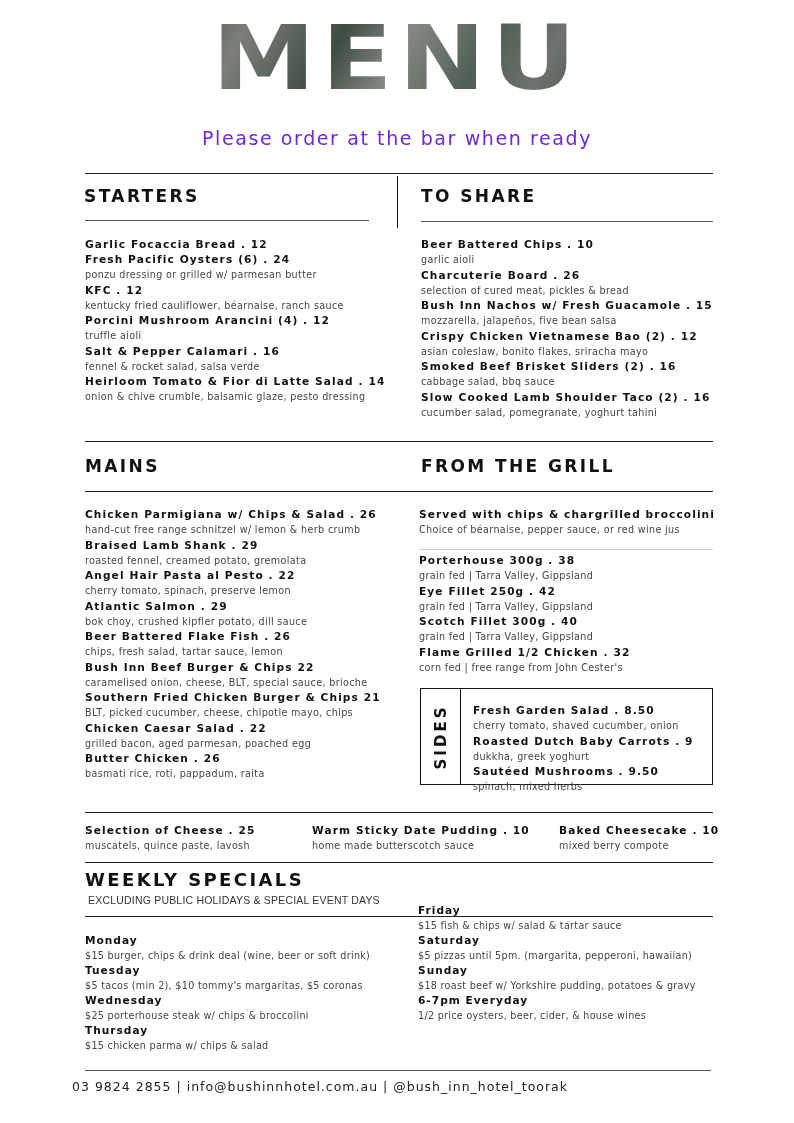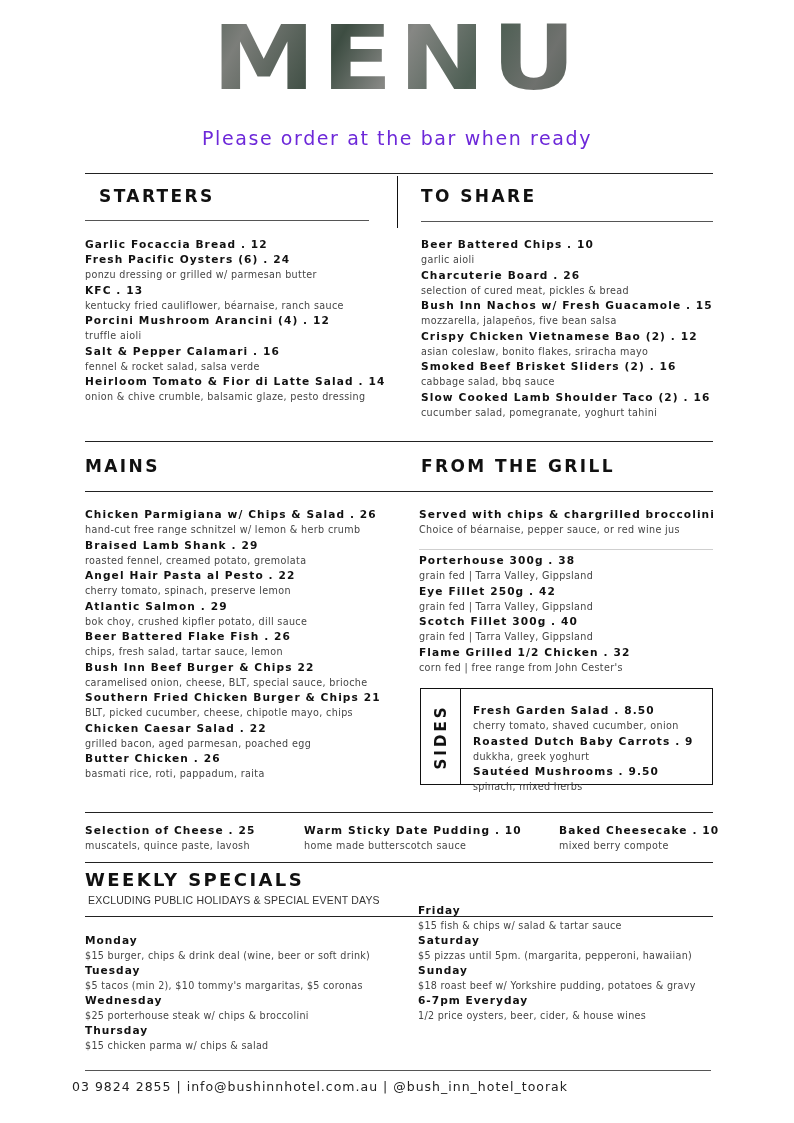--- a/index.html
+++ b/index.html
@@ -77,32 +77,32 @@
 </style>
 </head>
 <body>
 
 <div class="menu-title">MENU</div>
 <div class="tagline">Please order at the bar when ready</div>
 
 <div class="hr" style="left:85px; top:173px; width:628px;"></div>
 <div class="vr" style="left:397px; top:176px; height:52px;"></div>
 
-<div class="sec-title" style="left:99px; top:186px;">STARTERS</div>
+<div class="sec-title" style="left:84px; top:186px;">STARTERS</div>
 <div class="hr thin" style="left:85px; top:220px; width:284px;"></div>
 <div class="items" style="left:85px; top:237px;">
   <div class="item">
       <span class="item-name">Garlic Focaccia Bread . 12</span>
     </div>
   <div class="item">
       <span class="item-name">Fresh Pacific Oysters (6) . 24</span>
       <span class="item-desc">ponzu dressing or grilled w/ parmesan butter</span>
     </div>
   <div class="item">
-      <span class="item-name">KFC . 13</span>
+      <span class="item-name">KFC . 12</span>
       <span class="item-desc">kentucky fried cauliflower, béarnaise, ranch sauce</span>
     </div>
   <div class="item">
       <span class="item-name">Porcini Mushroom Arancini (4) . 12</span>
       <span class="item-desc">truffle aioli</span>
     </div>
   <div class="item">
       <span class="item-name">Salt &amp; Pepper Calamari . 16</span>
       <span class="item-desc">fennel &amp; rocket salad, salsa verde</span>
     </div>
@@ -227,21 +227,21 @@
         <span class="item-desc">spinach, mixed herbs</span>
       </div>
   </div>
 </div>
 
 <div class="hr" style="left:85px; top:812px; width:628px;"></div>
 <div class="dessert" style="left:85px; top:823px;">
   <span class="item-name">Selection of Cheese . 25</span>
   <span class="item-desc">muscatels, quince paste, lavosh</span>
 </div>
-<div class="dessert" style="left:304px; top:823px;">
+<div class="dessert" style="left:312px; top:823px;">
   <span class="item-name">Warm Sticky Date Pudding . 10</span>
   <span class="item-desc">home made butterscotch sauce</span>
 </div>
 <div class="dessert" style="left:559px; top:823px;">
   <span class="item-name">Baked Cheesecake . 10</span>
   <span class="item-desc">mixed berry compote</span>
 </div>
 <div class="hr" style="left:85px; top:862px; width:628px;"></div>
 
 <div class="sec-title" style="left:85px; top:869px; font-size:18px;">WEEKLY SPECIALS</div>

